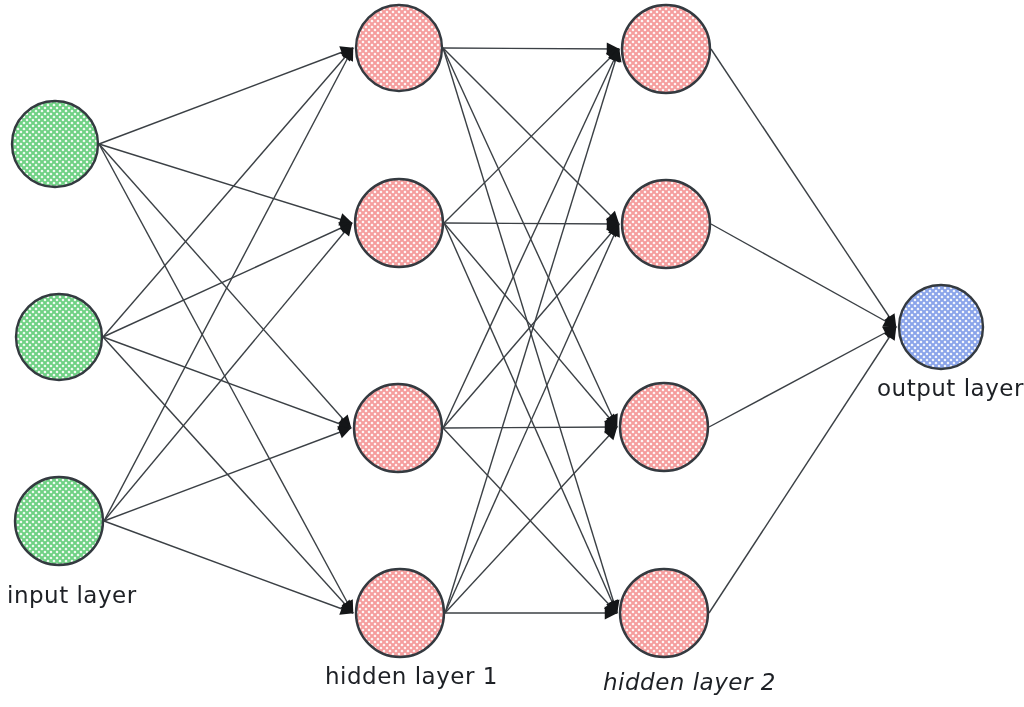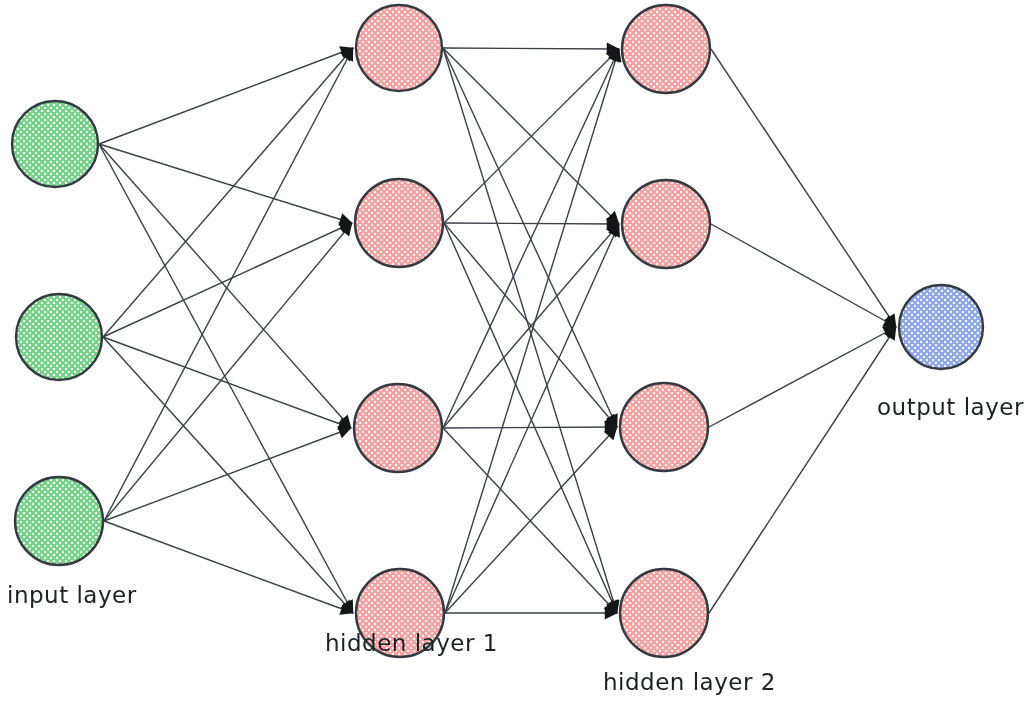--- a/index.html
+++ b/index.html
@@ -13,23 +13,23 @@
   }
   #network-svg { position: absolute; left: 0; top: 0; }
   .layer-label {
     position: absolute;
     font-size: 23px;
     color: #1d2025;
     white-space: nowrap;
     letter-spacing: 0.5px;
   }
   #lbl-input   { left: 7px;   top: 582px; text-align: right; }
-  #lbl-hidden1 { left: 325px; top: 630px; }
-  #lbl-hidden2 { left: 603px; top: 669px; }
-  #lbl-output  { left: 877px; top: 375px; margin-top: 19px; }
+  #lbl-hidden1 { left: 325px; top: 663px; }
+  #lbl-hidden2 { left: 603px; top: 669px; font-style: italic; }
+  #lbl-output  { left: 877px; top: 375px; }
 </style>
 </head>
 <body>
 
 <div id="canvas">
   <svg id="network-svg" width="1024" height="707" viewBox="0 0 1024 707" xmlns="http://www.w3.org/2000/svg">
       <defs>
         <marker id="arrowhead" viewBox="0 0 12 12" refX="11" refY="6" markerWidth="10" markerHeight="10" orient="auto">
           <path d="M0.5 0.5 L11.5 6 L0.5 11.5 Z" fill="#141618"></path>
         </marker>

